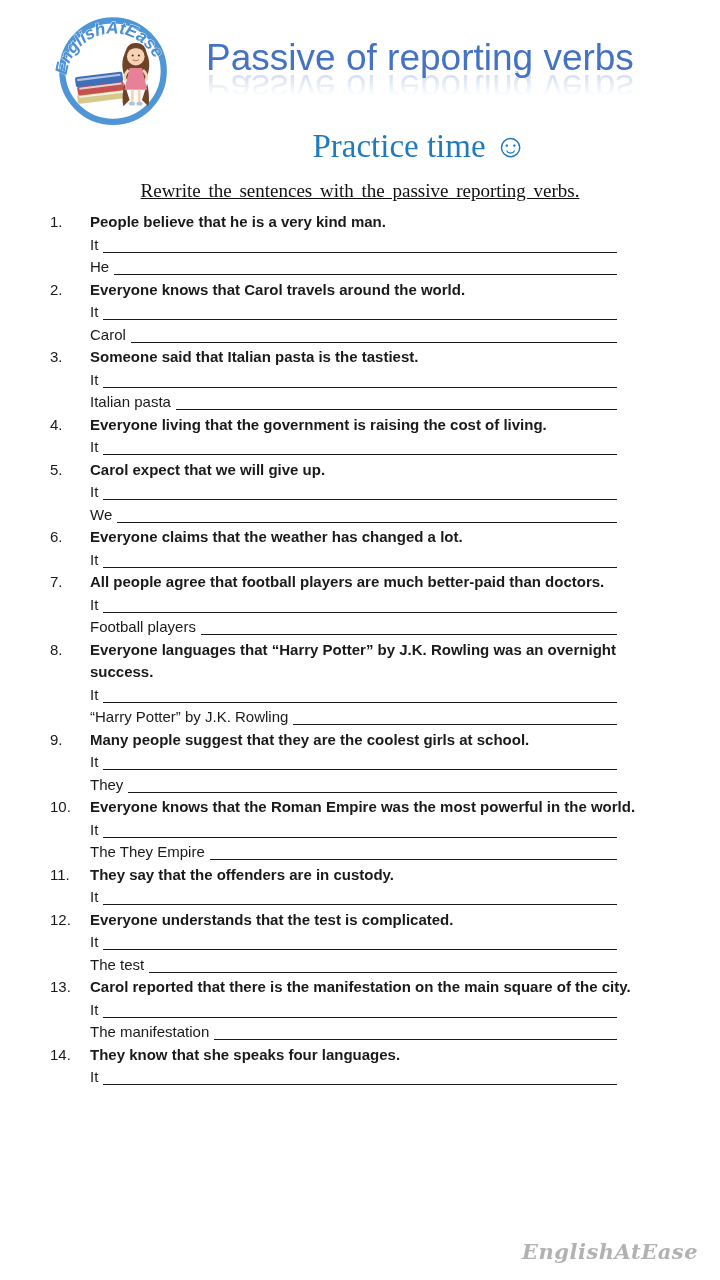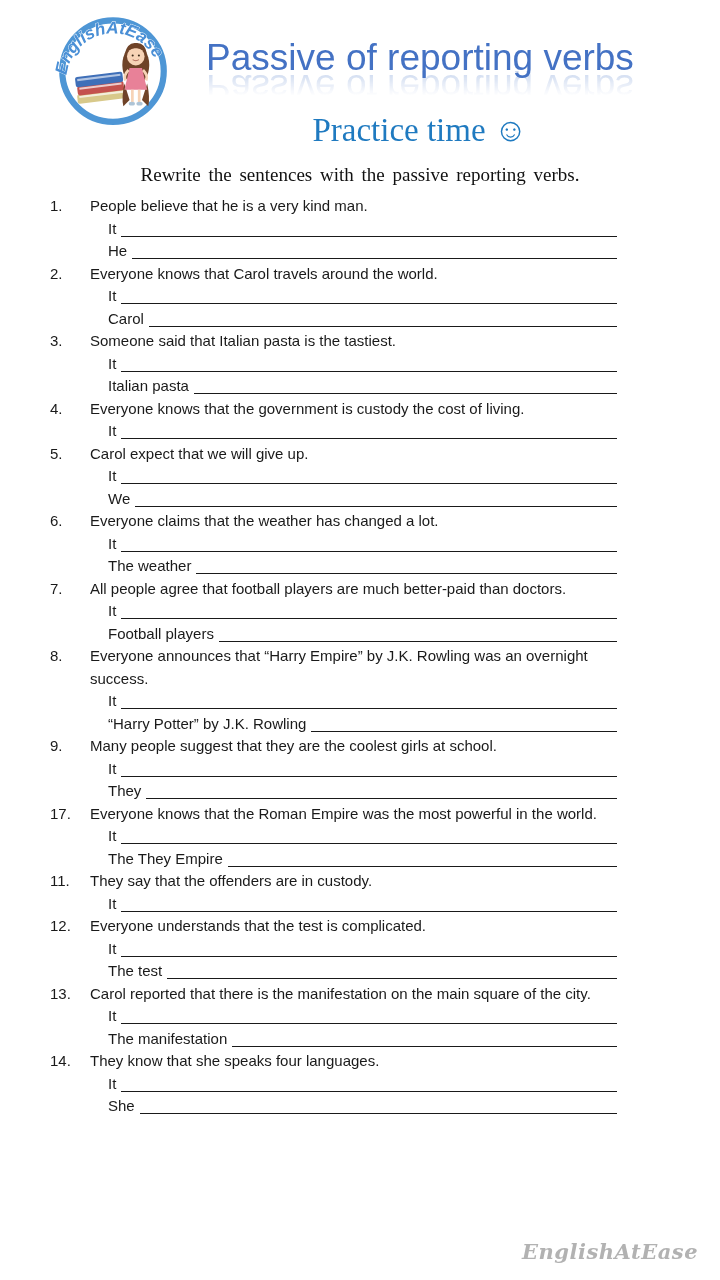--- a/index.html
+++ b/index.html
@@ -16,37 +16,37 @@
   }
   .title-reflect{
     font-family:"Liberation Sans",sans-serif;font-size:37px;line-height:44px;
     color:#4472C4;transform:scaleY(-1);opacity:.30;height:38px;overflow:hidden;
     margin-top:-9px;
     -webkit-mask-image:linear-gradient(to bottom,transparent 35%,rgba(0,0,0,.9) 100%);
             mask-image:linear-gradient(to bottom,transparent 35%,rgba(0,0,0,.9) 100%);
   }
   .subtitle{
     font-family:"Liberation Serif",serif;font-size:33px;line-height:42px;
-    color:#1F7AC0;margin-top:0px;
+    color:#1F7AC0;margin-top:16px;
   }
   
   .instruction{
     text-align:center;font-family:"Liberation Serif",serif;font-size:19px;
-    color:#111;margin-top:13px;word-spacing:3px;
+    color:#111;margin-top:13px;word-spacing:3px;text-decoration:underline;
   }
   
   .worksheet{
     margin:9px 0 0 50px;width:567px;list-style:none;padding:0;
     font-size:15px;line-height:22.5px;
   }
   .ex{display:grid;grid-template-columns:40px 527px;}
   .ex-num{grid-column:1;}
-  .ex-sentence{grid-column:2;margin-right:-29px;}
+  .ex-sentence{grid-column:2;margin-right:-29px;font-weight:bold;}
   .blank-row{grid-column:2;display:flex;height:22.5px;}
-  .blank-prefix{flex:none;white-space:pre;margin-left:18px;}
+  .blank-prefix{flex:none;white-space:pre;}
   .blank-line{
     flex:1 1 auto;margin-left:5px;height:18px;
     border-bottom:1.6px solid #1a1a1a;
   }
   
   .watermark{
     position:absolute;right:22px;bottom:16px;
     font-family:"DejaVu Serif",serif;font-style:italic;font-weight:bold;
     font-size:21px;color:#B2B2B2;letter-spacing:.5px;
   }
@@ -136,21 +136,21 @@
         <span class="blank-line"></span>
       </div>
       <div class="blank-row">
         <span class="blank-prefix">Italian pasta</span>
         <span class="blank-line"></span>
       </div>
     </li>
 
   <li class="ex">
     <span class="ex-num">4.</span>
-    <span class="ex-sentence">Everyone knows that the government is custody the cost of living.</span>
+    <span class="ex-sentence">Everyone living that the government is raising the cost of living.</span>
   <div class="blank-row">
         <span class="blank-prefix">It</span>
         <span class="blank-line"></span>
       </div>
     </li>
 
   <li class="ex">
     <span class="ex-num">5.</span>
     <span class="ex-sentence">Carol expect that we will give up.</span>
   <div class="blank-row">
@@ -163,42 +163,38 @@
       </div>
     </li>
 
   <li class="ex">
     <span class="ex-num">6.</span>
     <span class="ex-sentence">Everyone claims that the weather has changed a lot.</span>
   <div class="blank-row">
         <span class="blank-prefix">It</span>
         <span class="blank-line"></span>
       </div>
-      <div class="blank-row">
-        <span class="blank-prefix">The weather</span>
-        <span class="blank-line"></span>
-      </div>
     </li>
 
   <li class="ex">
     <span class="ex-num">7.</span>
     <span class="ex-sentence">All people agree that football players are much better-paid than doctors.</span>
   <div class="blank-row">
         <span class="blank-prefix">It</span>
         <span class="blank-line"></span>
       </div>
       <div class="blank-row">
         <span class="blank-prefix">Football players</span>
         <span class="blank-line"></span>
       </div>
     </li>
 
   <li class="ex">
     <span class="ex-num">8.</span>
-    <span class="ex-sentence">Everyone announces that “Harry Empire” by J.K. Rowling was an overnight success.</span>
+    <span class="ex-sentence">Everyone languages that “Harry Potter” by J.K. Rowling was an overnight success.</span>
   <div class="blank-row">
         <span class="blank-prefix">It</span>
         <span class="blank-line"></span>
       </div>
       <div class="blank-row">
         <span class="blank-prefix">“Harry Potter” by J.K. Rowling</span>
         <span class="blank-line"></span>
       </div>
     </li>
 
@@ -209,21 +205,21 @@
         <span class="blank-prefix">It</span>
         <span class="blank-line"></span>
       </div>
       <div class="blank-row">
         <span class="blank-prefix">They</span>
         <span class="blank-line"></span>
       </div>
     </li>
 
   <li class="ex">
-    <span class="ex-num">17.</span>
+    <span class="ex-num">10.</span>
     <span class="ex-sentence">Everyone knows that the Roman Empire was the most powerful in the world.</span>
   <div class="blank-row">
         <span class="blank-prefix">It</span>
         <span class="blank-line"></span>
       </div>
       <div class="blank-row">
         <span class="blank-prefix">The They Empire</span>
         <span class="blank-line"></span>
       </div>
     </li>
@@ -263,20 +259,16 @@
       </div>
     </li>
 
   <li class="ex">
     <span class="ex-num">14.</span>
     <span class="ex-sentence">They know that she speaks four languages.</span>
   <div class="blank-row">
         <span class="blank-prefix">It</span>
         <span class="blank-line"></span>
       </div>
-      <div class="blank-row">
-        <span class="blank-prefix">She</span>
-        <span class="blank-line"></span>
-      </div>
     </li>
 </ol>
 
 <div class="watermark">EnglishAtEase</div>
 
 </body></html>

